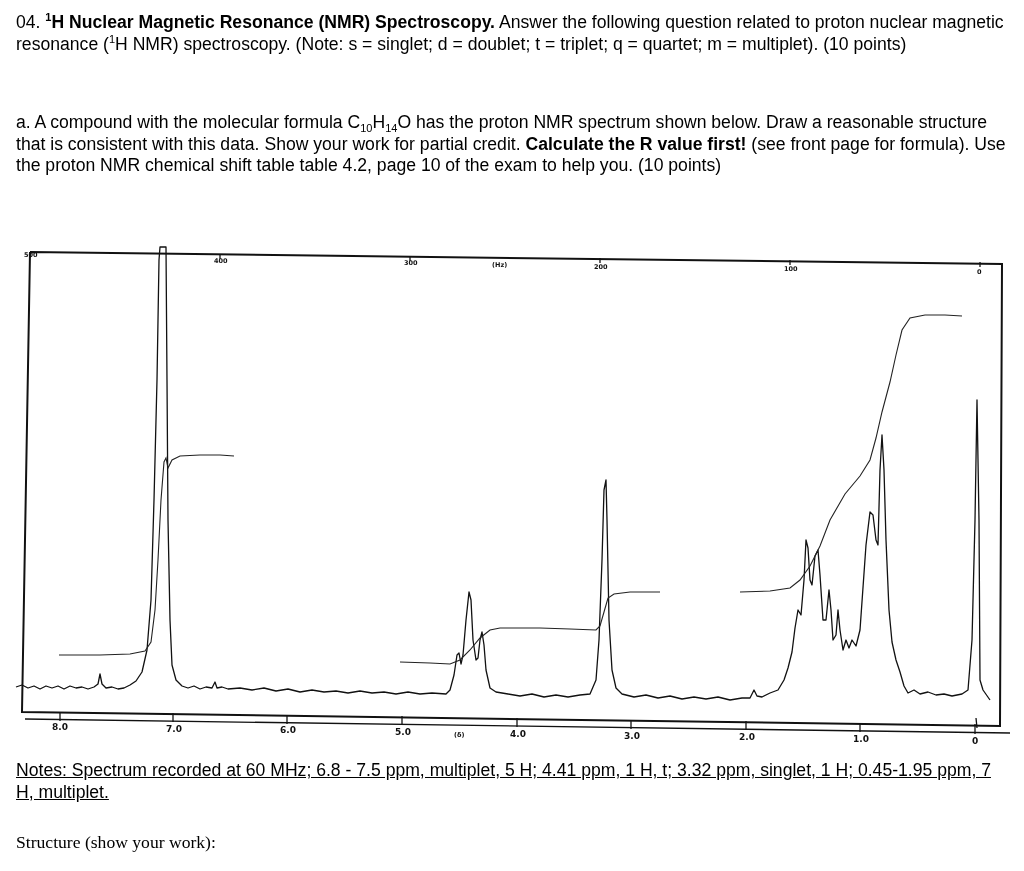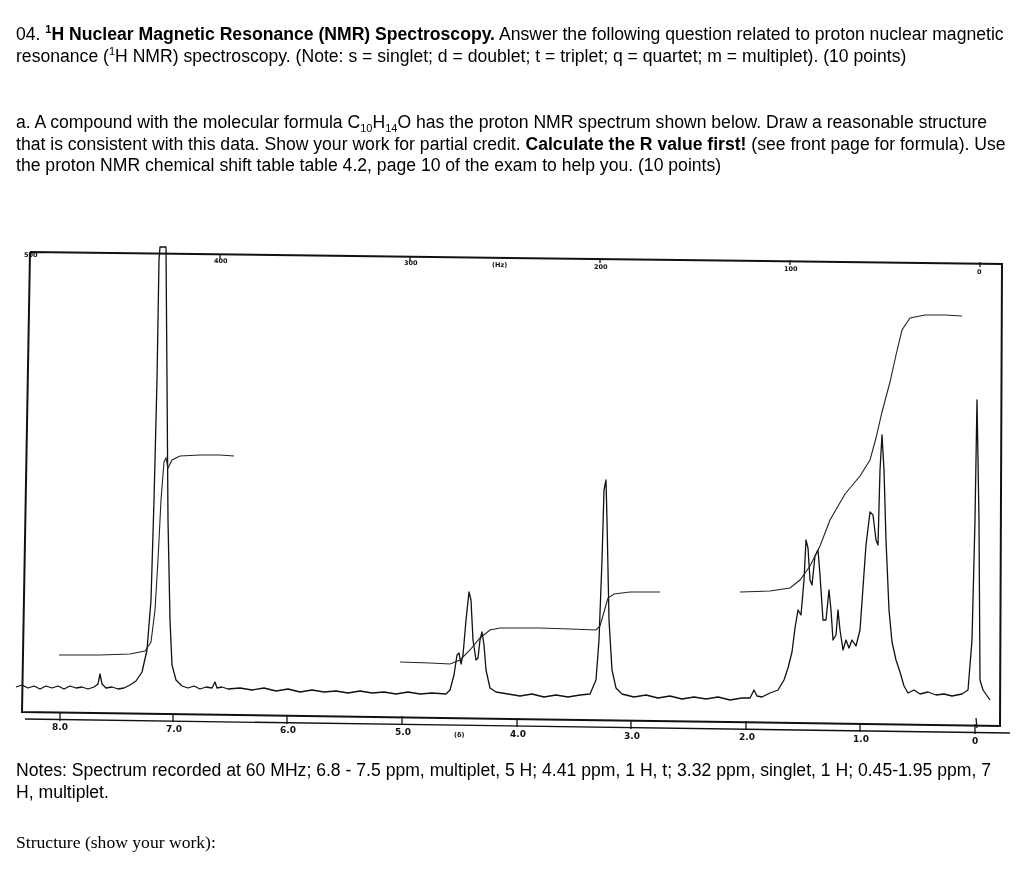--- a/index.html
+++ b/index.html
@@ -1,22 +1,22 @@
 <!DOCTYPE html>
 <html><head>
 <meta charset="utf-8">
 <style>
   html, body { margin: 0; padding: 0; background: #ffffff; }
   body { width: 1024px; height: 871px; position: relative; overflow: hidden;
          font-family: "Liberation Sans", sans-serif; color: #000; }
   .para { position: absolute; left: 16px; width: 990px; font-size: 17.6px; line-height: 21.5px; }
   .para b { font-weight: bold; }
-  .q-header { top: 24px; }
+  .q-header { top: 12px; }
   .q-part-a { top: 112px; }
-  .notes { top: 760px; }
+  .notes { top: 760px; text-decoration: underline; }
   .structure { top: 832px; font-family: Liberation Serif, serif; }
   sup, sub { font-size: 11px; line-height: 0; }
   sup { vertical-align: 7px; }
   sub { vertical-align: -4px; }
   #spectrum { position: absolute; left: 0; top: 236px; }
   .frame { fill: none; stroke: #111; stroke-width: 2; }
   .trace { fill: none; stroke: #111; stroke-width: 1.3; stroke-linejoin: round; }
   .integral { fill: none; stroke: #222; stroke-width: 1.1; }
   .tick { stroke: #111; stroke-width: 1.3; }
   .tick-label { font-family: "DejaVu Sans", sans-serif; font-weight: bold; font-size: 9px; fill: #111; }

